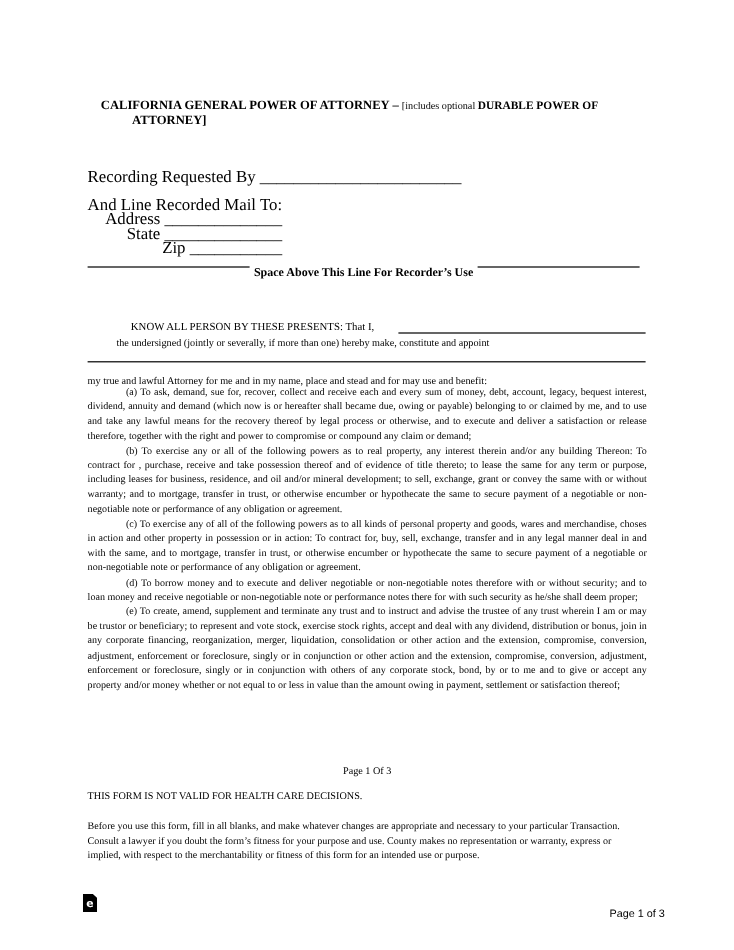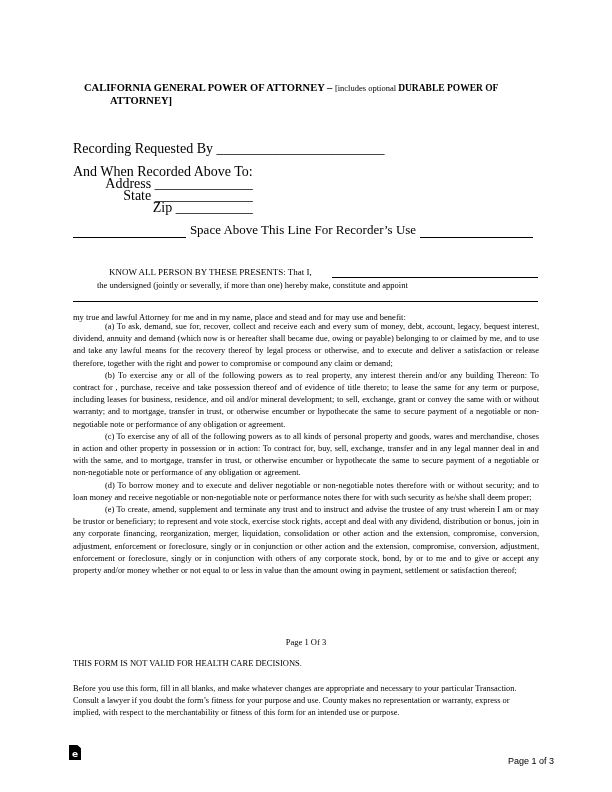--- a/index.html
+++ b/index.html
@@ -6,21 +6,21 @@
   body { width: 612px; height: 792px; position: relative; overflow: hidden; font-family: "Liberation Serif", serif; color: #000; }
   .abs { position: absolute; }
   .title { left: 84px; top: 81px; font-size: 10.5px; font-weight: bold; line-height: 14px; width: 480px; }
   .title .sub { font-size: 8.5px; font-weight: normal; }
   .title .subb { font-size: 9.5px; font-weight: bold; }
   .title2 { left: 110px; top: 95px; font-size: 10.5px; font-weight: bold; }
   .small { font-size: 14px; line-height: 11.5px; text-align: right; }
   .rec { left: 73px; top: 143px; }
   .mail { left: 73px; top: 166px; }
   .mail div { height: 12px; }
-  .sep { left: 73px; top: 222px; width: 460px; font-size: 13px; display: flex; align-items: flex-end; gap: 4px; }
+  .sep { left: 73px; top: 222px; width: 460px; font-size: 10px; display: flex; align-items: flex-start; gap: 4px; font-weight: bold; }
   .sep .line { flex: 1; border-top: 1px solid #000; height: 0; }
   .know { left: 109px; top: 267px; font-size: 9px; }
   .know-line { left: 332px; top: 277px; width: 206px; border-top: 1.5px solid #000; }
   .under { left: 73px; top: 280px; font-size: 8.5px; margin-left: 24px; }
   .line2 { left: 73px; top: 301px; width: 465px; border-top: 1px solid #000; }
   .my { left: 73px; top: 312px; font-size: 8.5px; text-align: right; }
   .body { left: 73px; width: 466px; font-size: 8.4px; line-height: 12.2px; text-align: justify; }
   .body p { margin: 0; text-indent: 32px; }
   .p1 { top: 321px; }
   .pagecenter { left: 0; width: 612px; top: 637px; text-align: center; font-size: 8.5px; }
@@ -34,21 +34,21 @@
 <body>
 
 <div class="abs title">
   <span>CALIFORNIA GENERAL POWER OF ATTORNEY – </span><span class="sub">[includes optional </span><span class="subb">DURABLE POWER OF</span>
 </div>
 <div class="abs title2">ATTORNEY]</div>
 
 <div class="abs rec small">Recording Requested By ________________________</div>
 
 <div class="abs mail small">
-  <div>And When Recorded Above To:</div>
+  <div>And Line Recorded Mail To:</div>
   <div>Address ______________</div>
   <div>State ______________</div>
   <div>Zip ___________</div>
 </div>
 
 <div class="abs sep">
   <span class="line"></span>
   <span>Space Above This Line For Recorder’s Use</span>
   <span class="line"></span>
 </div>

